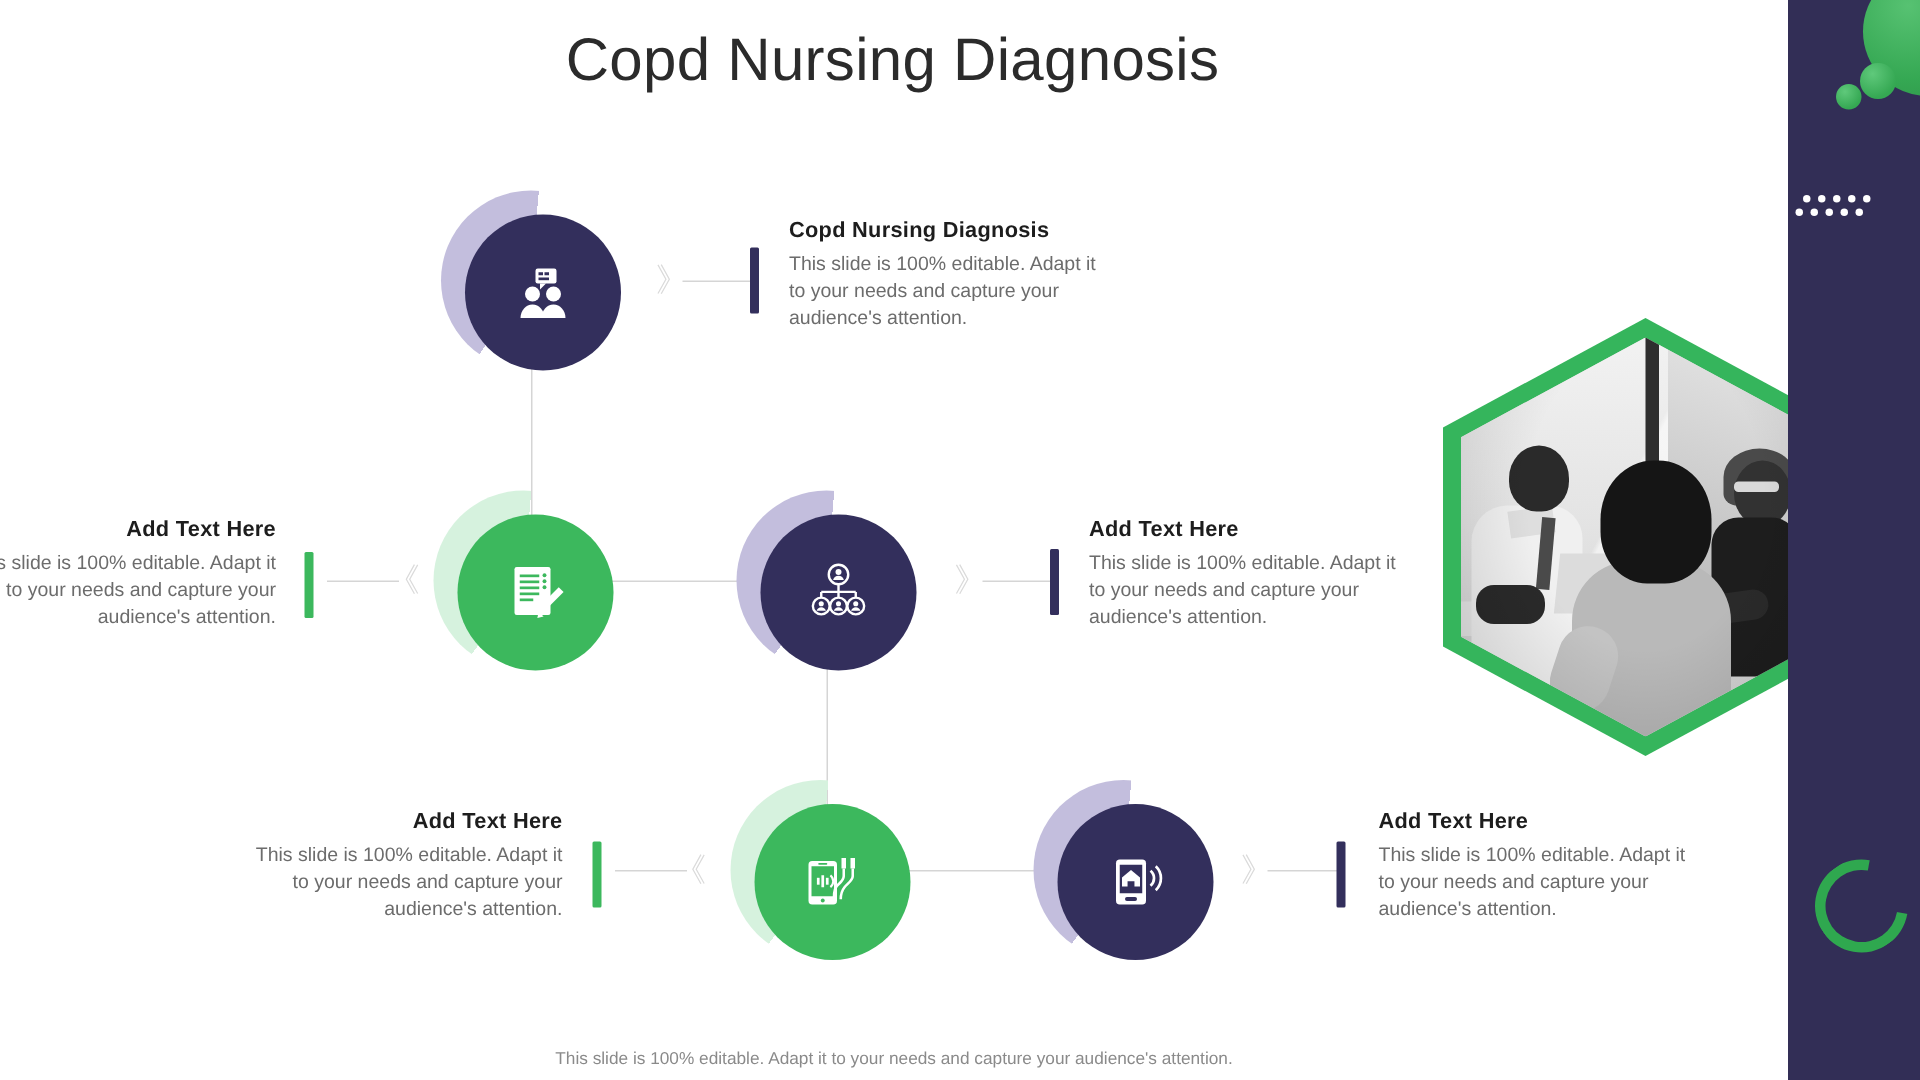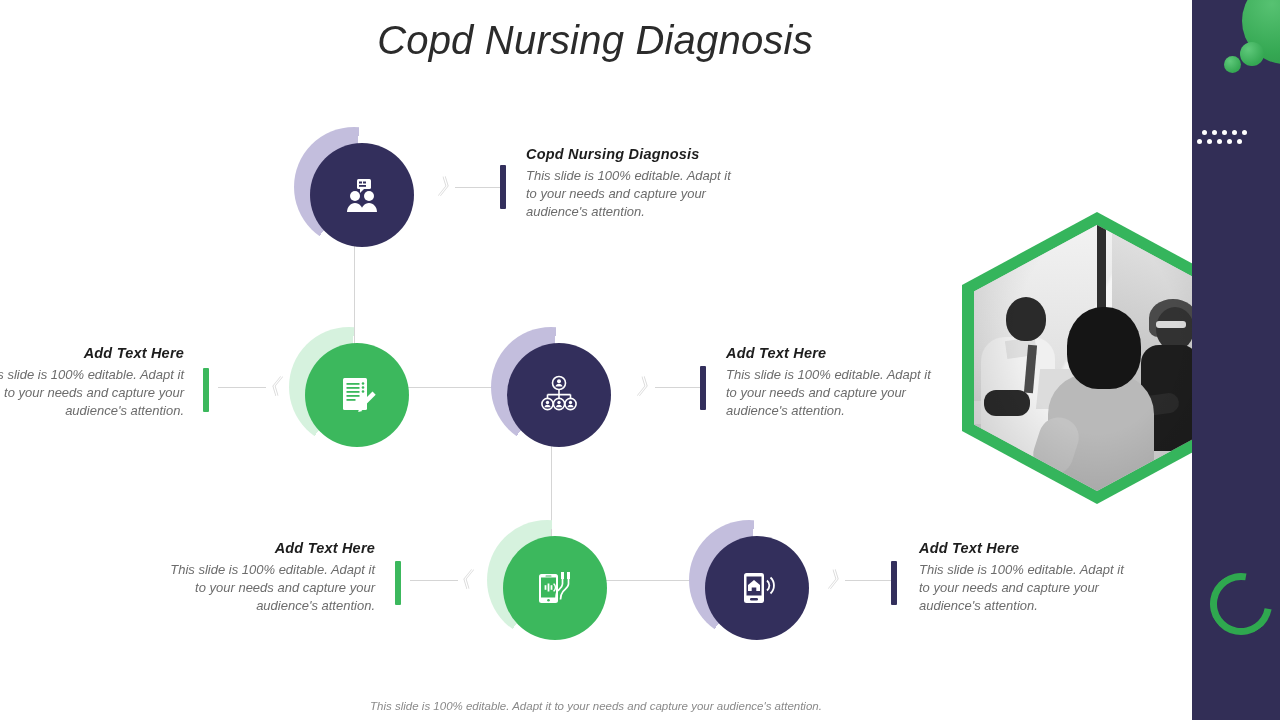--- a/index.html
+++ b/index.html
@@ -6,21 +6,20 @@
   html, body {
     width: 1280px; height: 720px;
     background: #ffffff;
     font-family: "Liberation Sans", sans-serif;
     overflow: hidden;
   }
   .slide {
     position: relative;
     width: 1056px; height: 720px;
     background: #ffffff;
-    font-style: italic;
   }
 
   
   .title {
     position: absolute;
     top: 18px; left: 0; width: 1190px;
     text-align: center;
     font-size: 40px;
     font-weight: 400;
     color: #2b2b2b;

